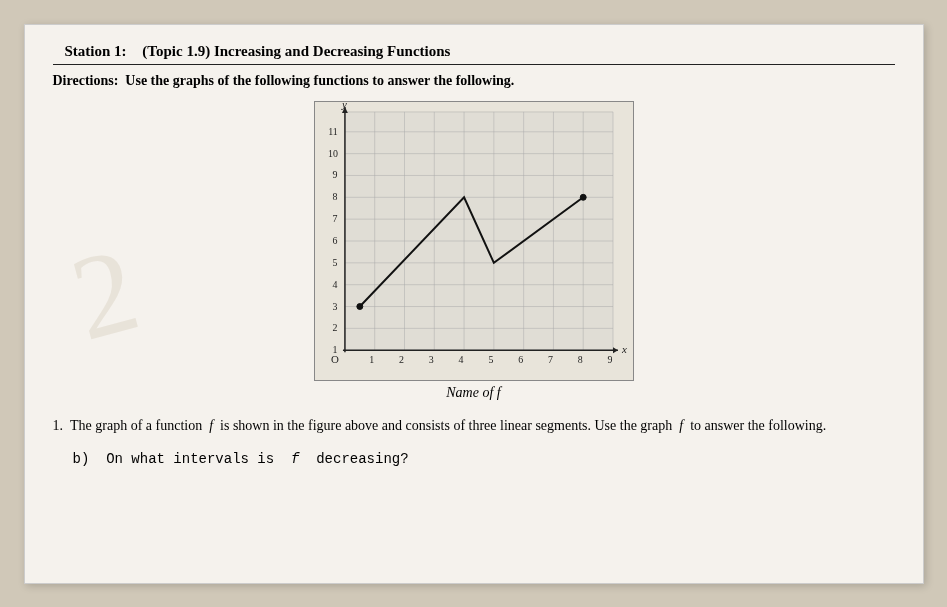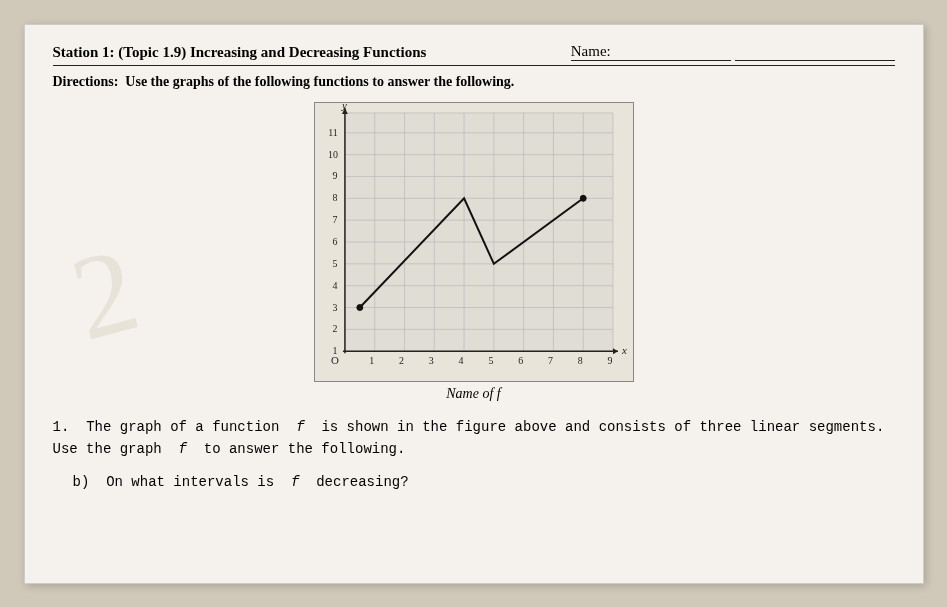--- a/index.html
+++ b/index.html
@@ -32,20 +32,21 @@
       margin-bottom: 8px;
     }
 
     .station-title {
       font-size: 15px;
       font-weight: normal;
     }
 
     .station-title span {
       font-weight: bold;
+      margin-left: 12px;
     }
 
     .name-field {
       font-size: 15px;
     }
 
     .name-field span {
       display: inline-block;
       min-width: 160px;
       border-bottom: 1px solid #222;
@@ -79,21 +80,20 @@
 
     svg.graph {
       background: #e8e4da;
       border: 1px solid #888;
     }
 
     .problem-text {
       font-size: 14px;
       line-height: 1.6;
       margin-bottom: 14px;
-      font-family: Liberation Mono, monospace;
     }
 
     .problem-text em {
       font-style: italic;
     }
 
     .questions-row {
       display: flex;
       justify-content: space-between;
       font-size: 14px;
@@ -124,24 +124,20 @@
 <body>
 
 <div class="page">
 
   <div class="watermark">2</div>
 
   <div class="header-row">
     <div class="station-title">
       <span>Station 1:</span>
       <span>(Topic 1.9) Increasing and Decreasing Functions</span>
-    </div>
-    <div class="name-field">
-      <span>Name:</span>
-      <span>&nbsp;&nbsp;&nbsp;&nbsp;&nbsp;&nbsp;&nbsp;&nbsp;&nbsp;&nbsp;&nbsp;&nbsp;&nbsp;&nbsp;&nbsp;&nbsp;&nbsp;&nbsp;&nbsp;&nbsp;</span>
     </div>
   </div>
 
   <div class="directions">
     <span>Directions:</span>
     &nbsp;<span>Use the graphs of the following functions to answer the following.</span>
   </div>
 
   <div class="graph-container">
     <svg class="graph" width="320" height="280" viewBox="0 0 320 280">

